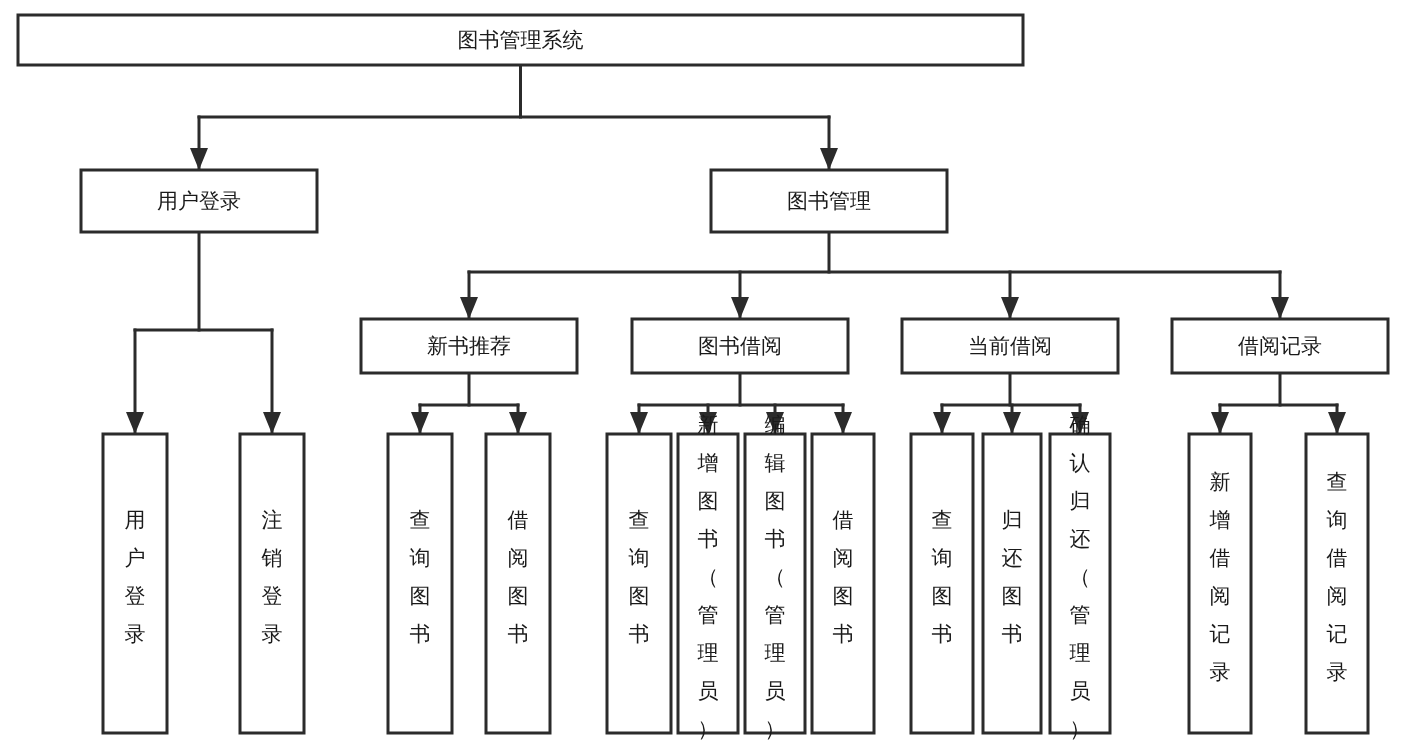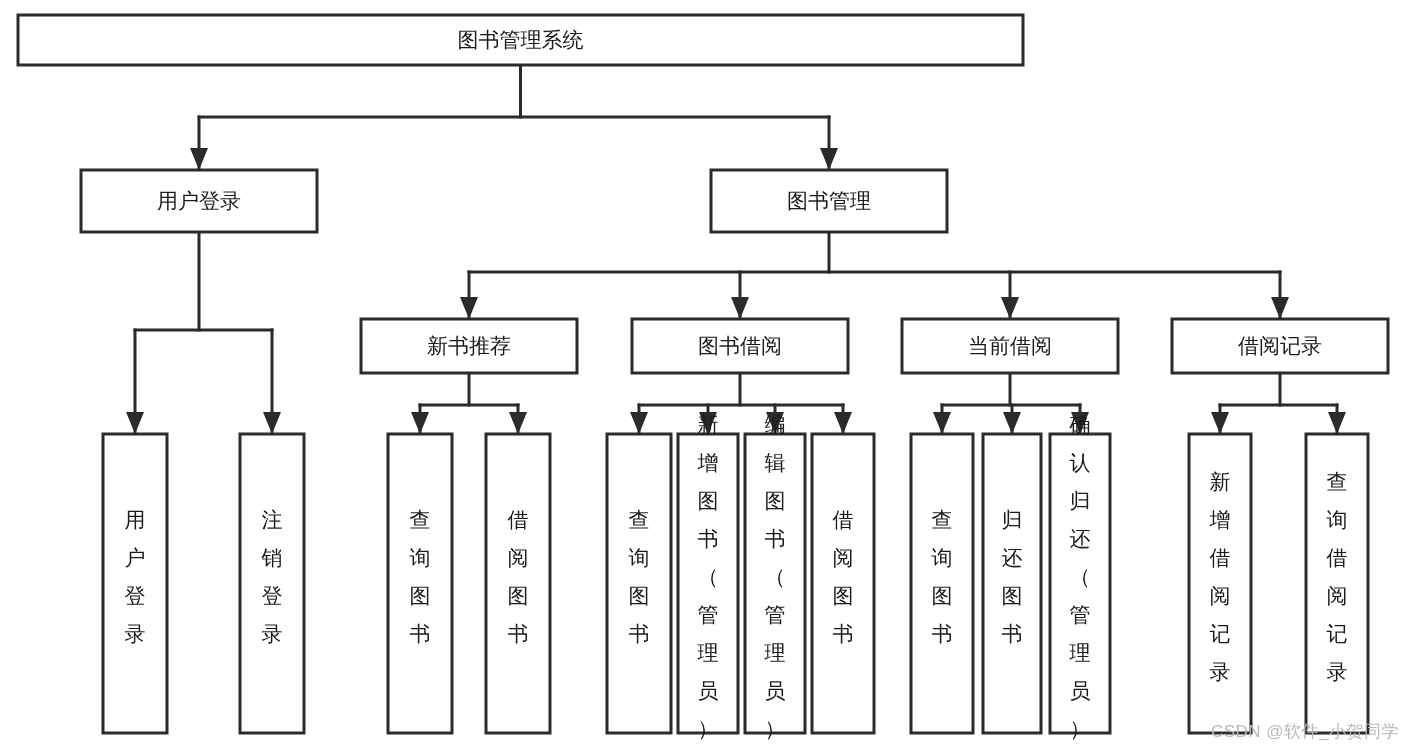--- a/index.html
+++ b/index.html
@@ -164,15 +164,14 @@
           <rect x="1189" y="434" width="62" height="299" class="node-rect"></rect>
           <text x="1220" y="488.5" class="node-label-v" text-anchor="middle"><tspan x="1220" y="488.5">新</tspan><tspan x="1220" y="526.5">增</tspan><tspan x="1220" y="564.5">借</tspan><tspan x="1220" y="602.5">阅</tspan><tspan x="1220" y="640.5">记</tspan><tspan x="1220" y="678.5">录</tspan></text>
         </g>
         <g>
           <rect x="1306" y="434" width="62" height="299" class="node-rect"></rect>
           <text x="1337" y="488.5" class="node-label-v" text-anchor="middle"><tspan x="1337" y="488.5">查</tspan><tspan x="1337" y="526.5">询</tspan><tspan x="1337" y="564.5">借</tspan><tspan x="1337" y="602.5">阅</tspan><tspan x="1337" y="640.5">记</tspan><tspan x="1337" y="678.5">录</tspan></text>
         </g>
       </g>
   </svg>
 
-  <div class="watermark">CSDN @软件_小贺同学</div>
 
 </div>
 
 </body></html>

